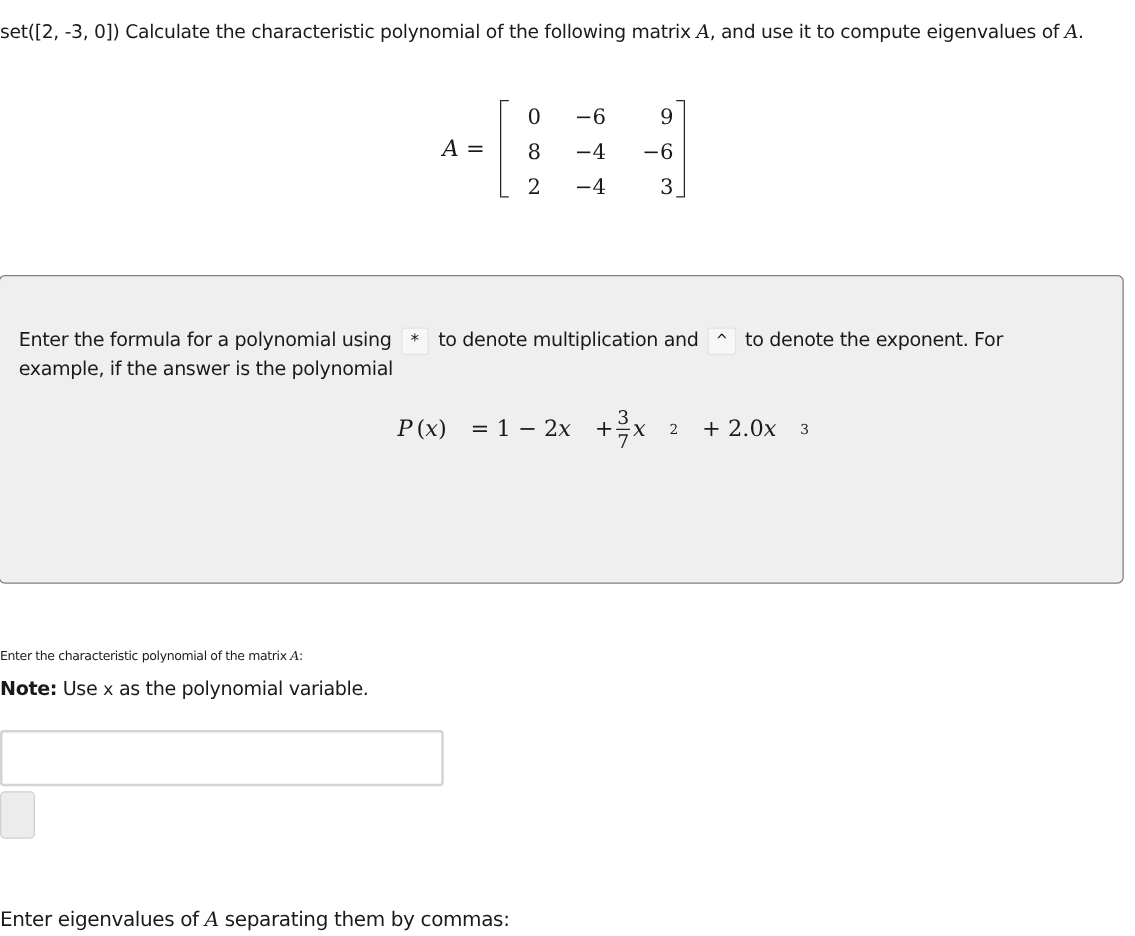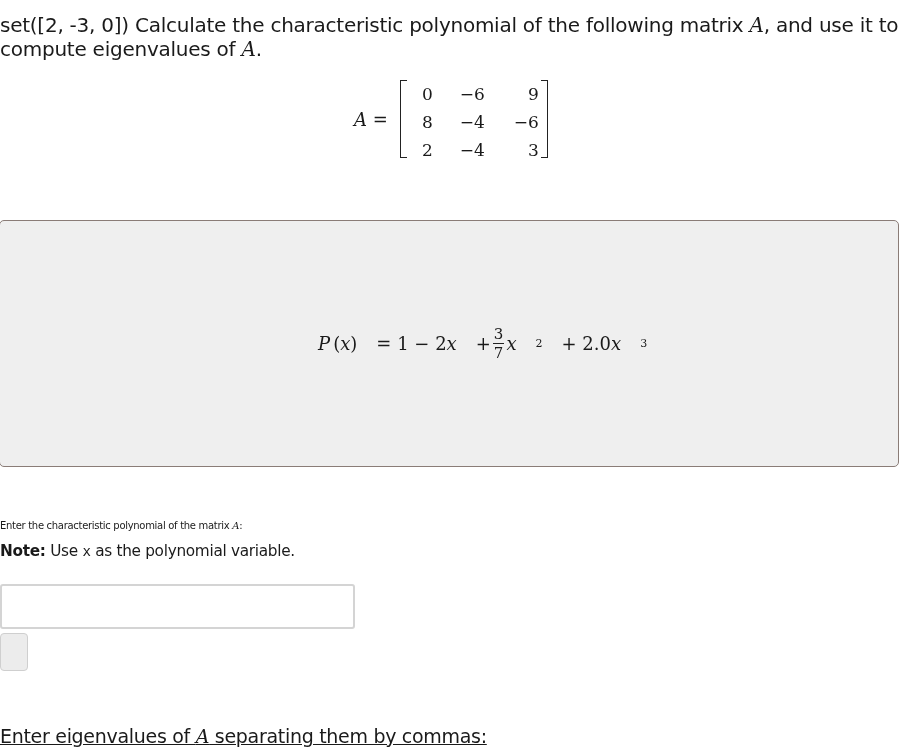--- a/index.html
+++ b/index.html
@@ -25,21 +25,21 @@
       font-style: normal;
       margin-left: 19px;
     }
     .prompt {
       position: absolute;
       left: 0;
       top: 13px;
       width: 906px;
       line-height: 24px;
       letter-spacing: -0.25px;
-      font-size: 20px;
+      font-size: 15px;
     }
     
     .matrix-wrap {
       position: absolute;
       left: 354px;
       top: 78px;
       height: 82px;
       display: flex;
       align-items: center;
     }
@@ -213,24 +213,23 @@
       height: 38px;
       box-sizing: border-box;
       border: 1px solid #cfcfcf;
       border-radius: 4px;
       background: #ececec;
     }
     .q2-label {
       position: absolute;
       left: 0;
       top: 724px;
-      font-size: 19px;
-      letter-spacing: -0.3px;
-      line-height: 24px;
-      text-decoration: underline;
+      font-size: 16px;
+      letter-spacing: -0.3px;
+      line-height: 24px;
     }
   </style>
 </head>
 <body>
 
 <div class="prompt"><span>set([2, -3, 0]) Calculate the characteristic polynomial of the following matrix </span><span class="math">A</span><span>, and use it to compute eigenvalues of </span><span class="math">A</span><span>.</span></div>
 
 <div class="matrix-wrap">
   <div class="matrix-lhs">
     <span class="var">A</span>
@@ -253,20 +252,21 @@
         <td class="c0">2</td>
         <td class="c1">−4</td>
         <td class="c2">3</td>
       </tr>
     </tbody>
       </table>
   </div>
 </div>
 
 <div class="help-box">
+  <div class="help-para"><span>Enter the formula for a polynomial using </span><span class="kbd">*</span><span> to denote multiplication and </span><span class="kbd">^</span><span> to denote the exponent. For example, if the answer is the polynomial</span></div>
 
   <div class="help-formula">
     <span class="math">P</span>
     <span class="math-up" style="margin-left:3px">(<span class="math">x</span>)</span>
     <span class="math-up"> = 1 − 2</span>
     <span class="math">x</span>
     <span class="math-up"> + </span>
     <span class="frac">
       <span class="num">3</span>
       <span class="den">7</span>

